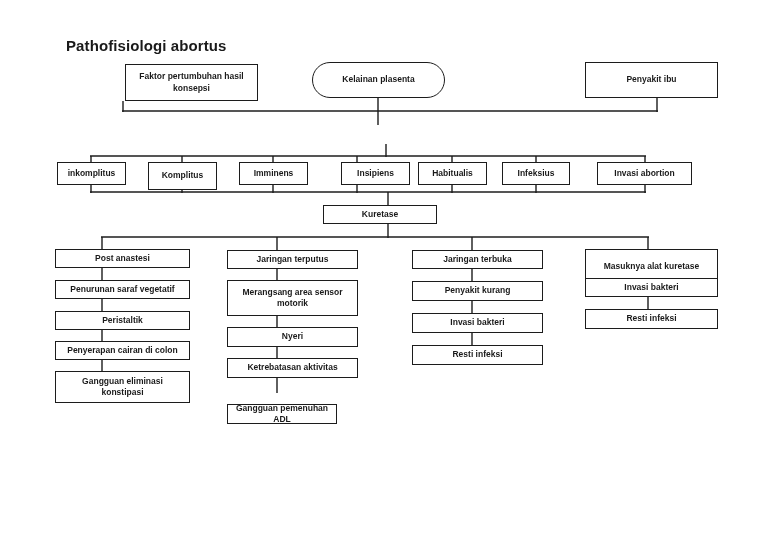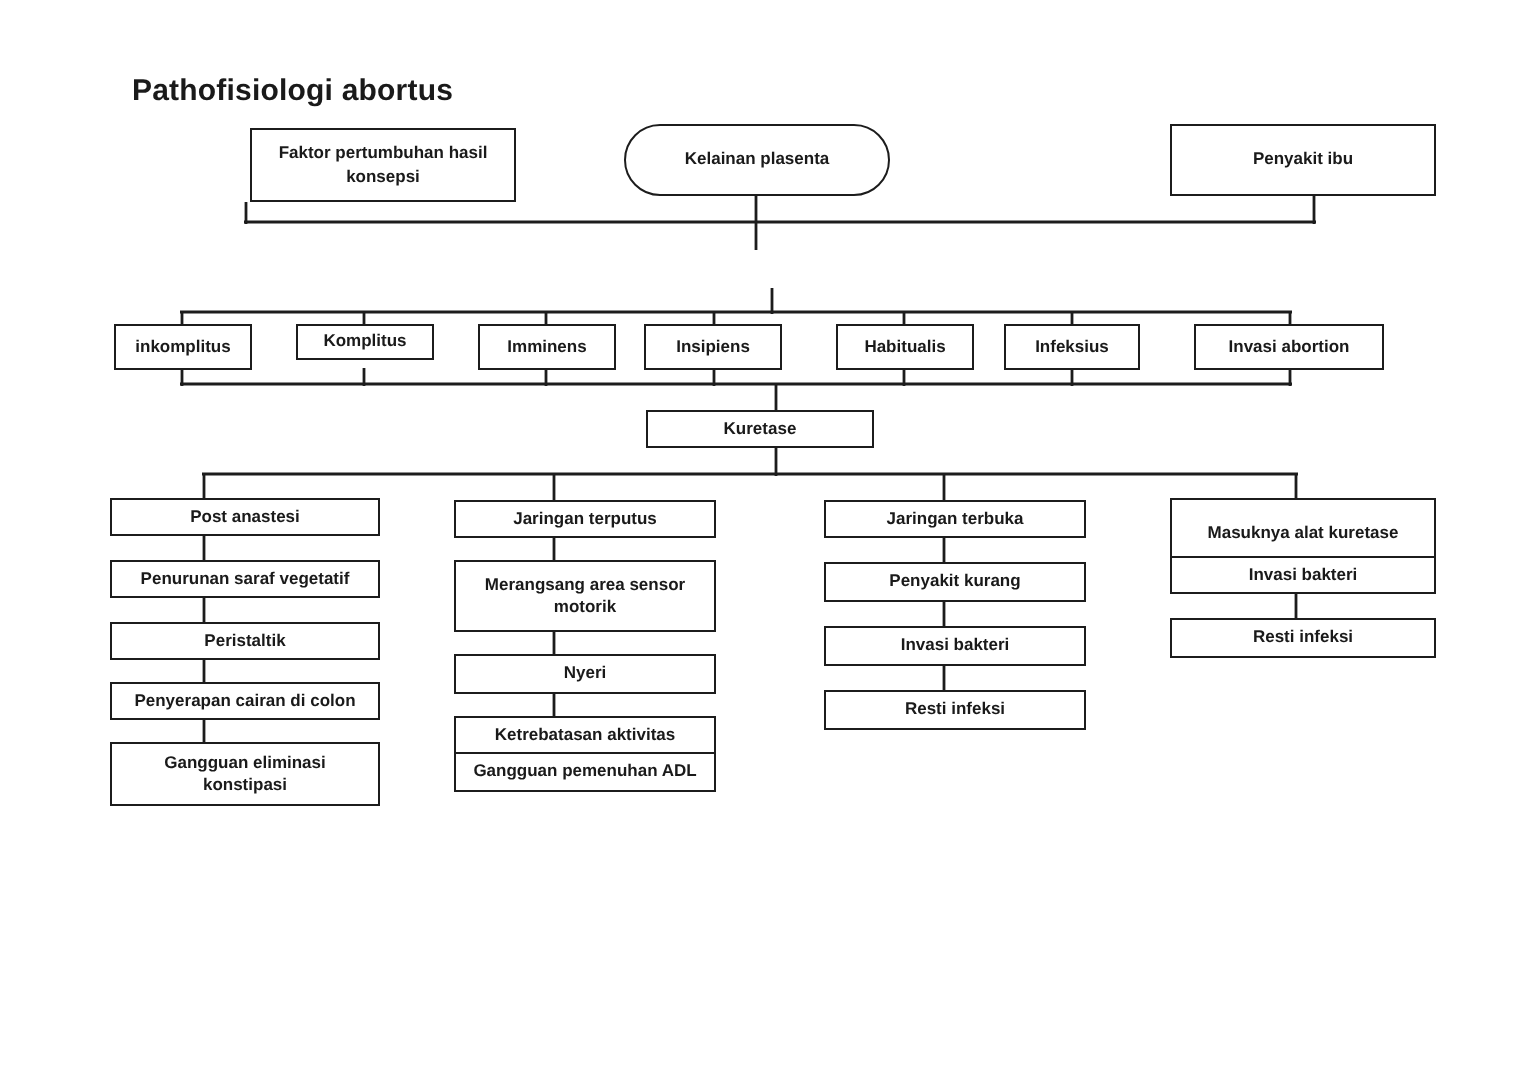--- a/index.html
+++ b/index.html
@@ -75,40 +75,40 @@
       <line x1="648" y1="296" x2="648" y2="310"></line>
     </g>
   </svg>
 
   <div class="node" style="left:81px; top:64px; width:133px; height:37px;margin-left:44px;">Faktor pertumbuhan hasil konsepsi</div>
   <div class="node" style="left:312px; top:62px; width:133px; height:36px;border-radius:18px;">Kelainan plasenta</div>
   <div class="node" style="left:585px; top:62px; width:133px; height:36px;">Penyakit ibu</div>
 
 
   <div class="node" style="left:57px; top:162px; width:69px; height:23px;">inkomplitus</div>
-  <div class="node" style="left:148px; top:162px; width:69px; height:18px;">Komplitus</div>
+  <div class="node" style="left:148px; top:162px; width:69px; height:28px;">Komplitus</div>
   <div class="node" style="left:239px; top:162px; width:69px; height:23px;">Imminens</div>
-  <div class="node" style="left:322px; top:162px; width:69px; height:23px;">Insipiens</div>
+  <div class="node" style="left:341px; top:162px; width:69px; height:23px;">Insipiens</div>
   <div class="node" style="left:418px; top:162px; width:69px; height:23px;">Habitualis</div>
   <div class="node" style="left:502px; top:162px; width:68px; height:23px;">Infeksius</div>
   <div class="node" style="left:597px; top:162px; width:95px; height:23px;">Invasi abortion</div>
 
   <div class="node" style="left:323px; top:205px; width:114px; height:19px;">Kuretase</div>
 
   <div class="node" style="left:55px; top:249px; width:135px; height:19px;">Post anastesi</div>
   <div class="node" style="left:55px; top:280px; width:135px; height:19px;">Penurunan saraf vegetatif</div>
   <div class="node" style="left:55px; top:311px; width:135px; height:19px;">Peristaltik</div>
   <div class="node" style="left:55px; top:341px; width:135px; height:19px;">Penyerapan cairan di colon</div>
   <div class="node" style="left:55px; top:371px; width:135px; height:32px;">Gangguan eliminasi konstipasi</div>
 
   <div class="node" style="left:227px; top:250px; width:131px; height:19px;">Jaringan terputus</div>
   <div class="node" style="left:227px; top:280px; width:131px; height:36px;">Merangsang area sensor motorik</div>
   <div class="node" style="left:227px; top:327px; width:131px; height:20px;">Nyeri</div>
   <div class="node" style="left:227px; top:358px; width:131px; height:20px;">Ketrebatasan aktivitas</div>
-  <div class="node" style="left:227px; top:376px; width:131px; height:20px;">Gangguan pemenuhan ADL</div>
+  <div class="node" style="left:227px; top:404px; width:110px; height:20px;">Gangguan pemenuhan ADL</div>
 
   <div class="node" style="left:412px; top:250px; width:131px; height:19px;">Jaringan terbuka</div>
   <div class="node" style="left:412px; top:281px; width:131px; height:20px;">Penyakit kurang</div>
   <div class="node" style="left:412px; top:313px; width:131px; height:20px;">Invasi bakteri</div>
   <div class="node" style="left:412px; top:345px; width:131px; height:20px;">Resti infeksi</div>
 
   <div class="node" style="left:585px; top:249px; width:133px; height:35px;">Masuknya alat kuretase</div>
   <div class="node" style="left:585px; top:278px; width:133px; height:19px;">Invasi bakteri</div>
   <div class="node" style="left:585px; top:309px; width:133px; height:20px;">Resti infeksi</div>
 

